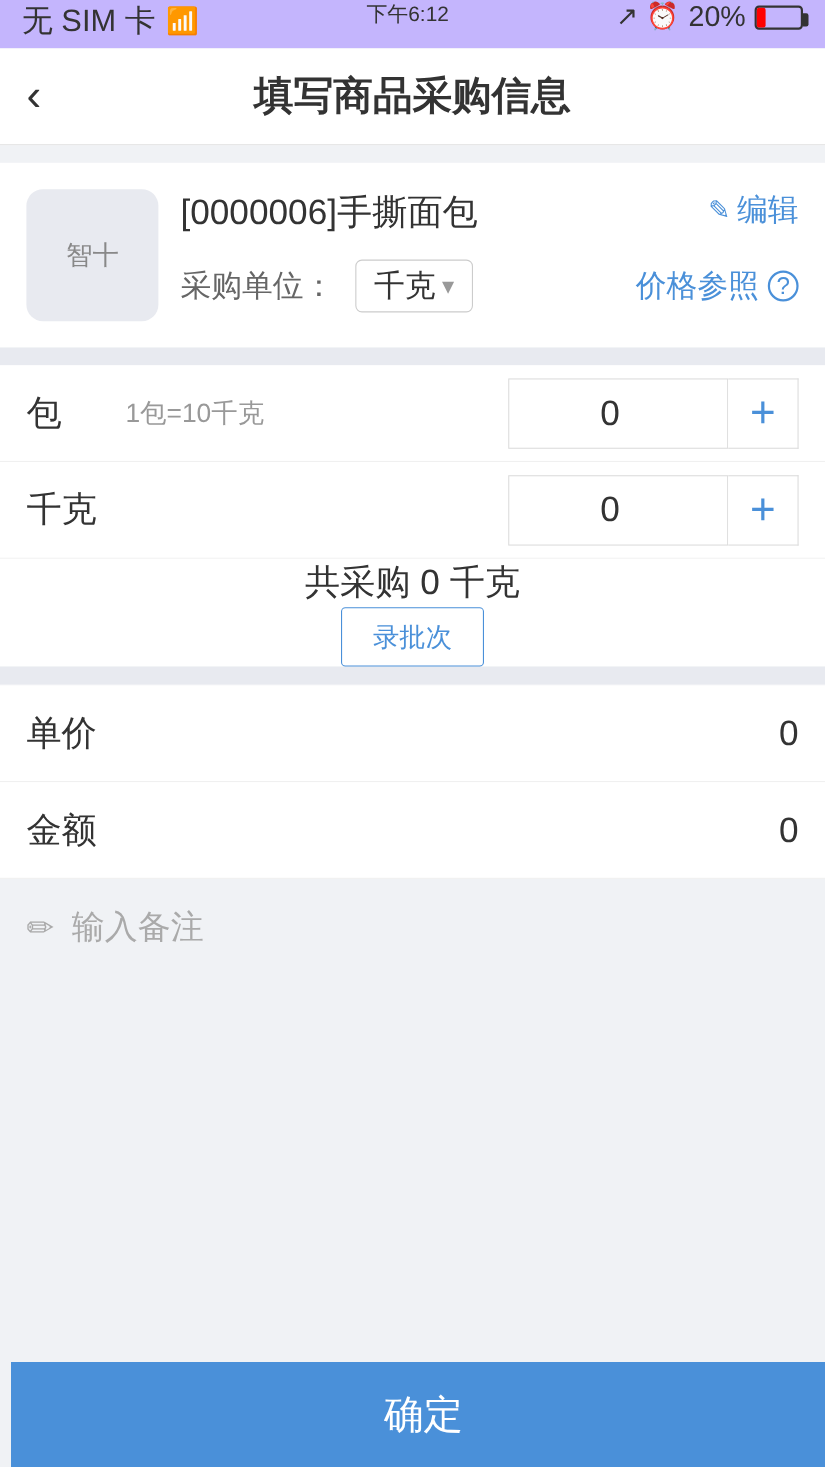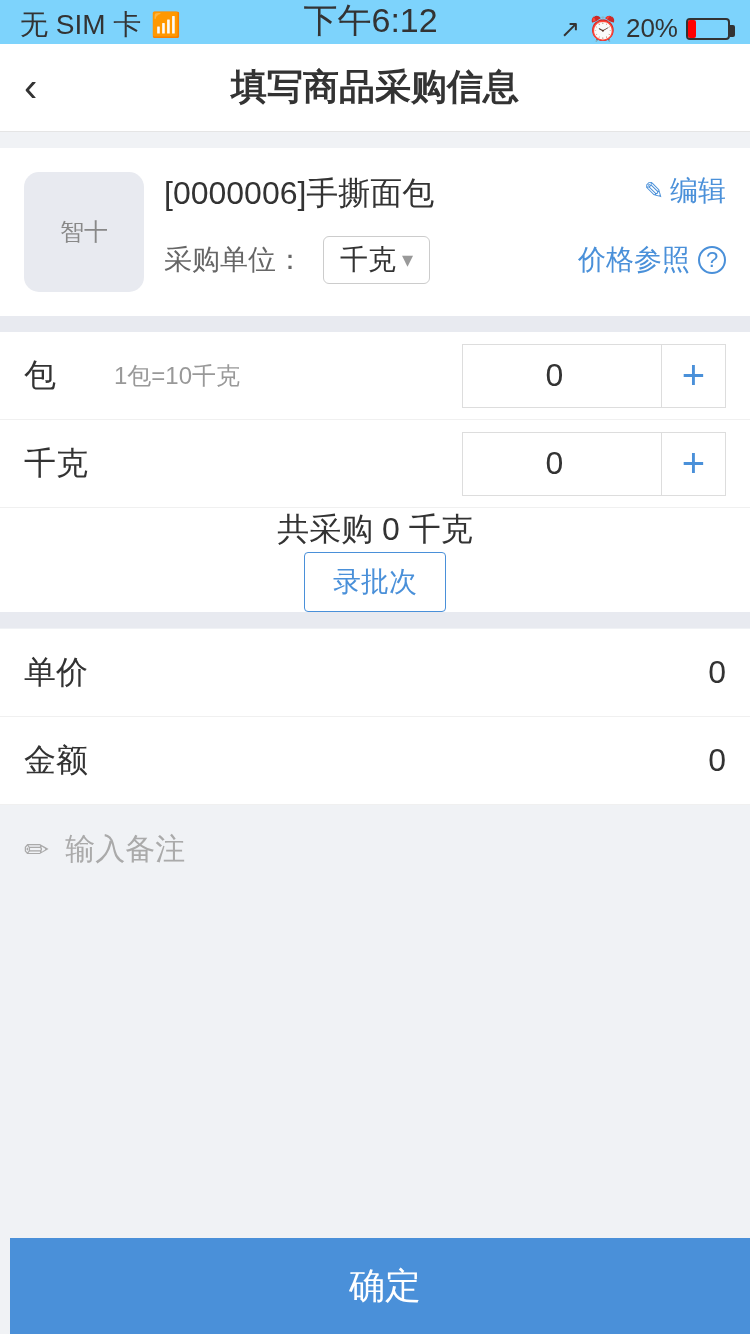--- a/index.html
+++ b/index.html
@@ -9,23 +9,23 @@
       min-height: 1334px;
       font-family: -apple-system, 'PingFang SC', 'Helvetica Neue', sans-serif;
       background: #f0f2f5;
       font-size: 32px;
       color: #333;
     }
 
     
     .status-bar {
       height: 44px;
-      background: #7dd3fc;
-      display: flex;
-      align-items: flex-end;
+      background: #c4b5fd;
+      display: flex;
+      align-items: flex-start;
       justify-content: space-between;
       padding: 0 20px;
       font-size: 28px;
       font-weight: 500;
     }
     .status-left { display: flex; align-items: center; gap: 10px; }
     .status-right { display: flex; align-items: center; gap: 8px; }
     .battery {
       width: 44px; height: 22px; border: 2px solid #333; border-radius: 4px; position: relative; display: flex; align-items: center;
     }
@@ -195,21 +195,21 @@
     }
     .total-text {
       font-size: 32px;
       color: #333;
     }
     .batch-btn {
       border: 1px solid #4a90d9;
       color: #4a90d9;
       background: #fff;
       padding: 10px 28px;
-      font-size: 28px;
+      font-size: 24px;
       border-radius: 4px;
       cursor: pointer;
     }
 
     
     .price-section { background: #fff; margin-top: 1px; }
     .price-row {
       display: flex;
       align-items: center;
       justify-content: space-between;
@@ -267,21 +267,21 @@
 </head>
 <body>
 
 <div class="page-content">
 
   <div class="status-bar">
     <div class="status-left">
       <span>无 SIM 卡</span>
       <span class="wifi-icon">📶</span>
     </div>
-    <div style="font-size:34px;font-weight:500;">下午6:12</div>
+    <div style="font-size:19px;font-weight:500;">下午6:12</div>
     <div class="status-right">
       <span style="font-size:24px;">↗</span>
       <span style="font-size:24px;">⏰</span>
       <span style="font-size:26px;">20%</span>
       <div class="battery">
         <div class="battery-fill"></div>
       </div>
     </div>
   </div>
 

